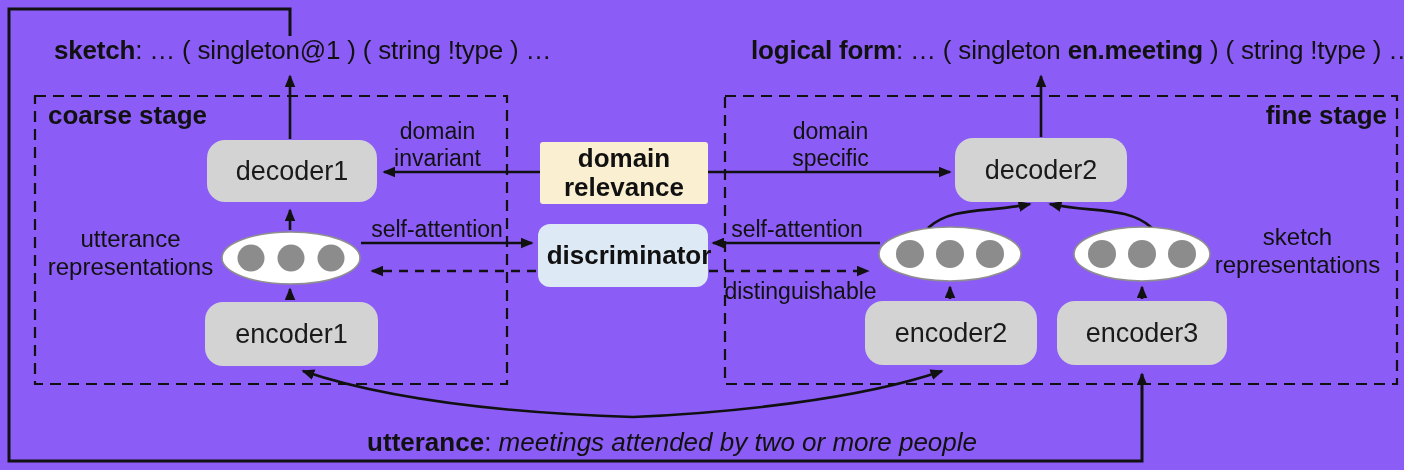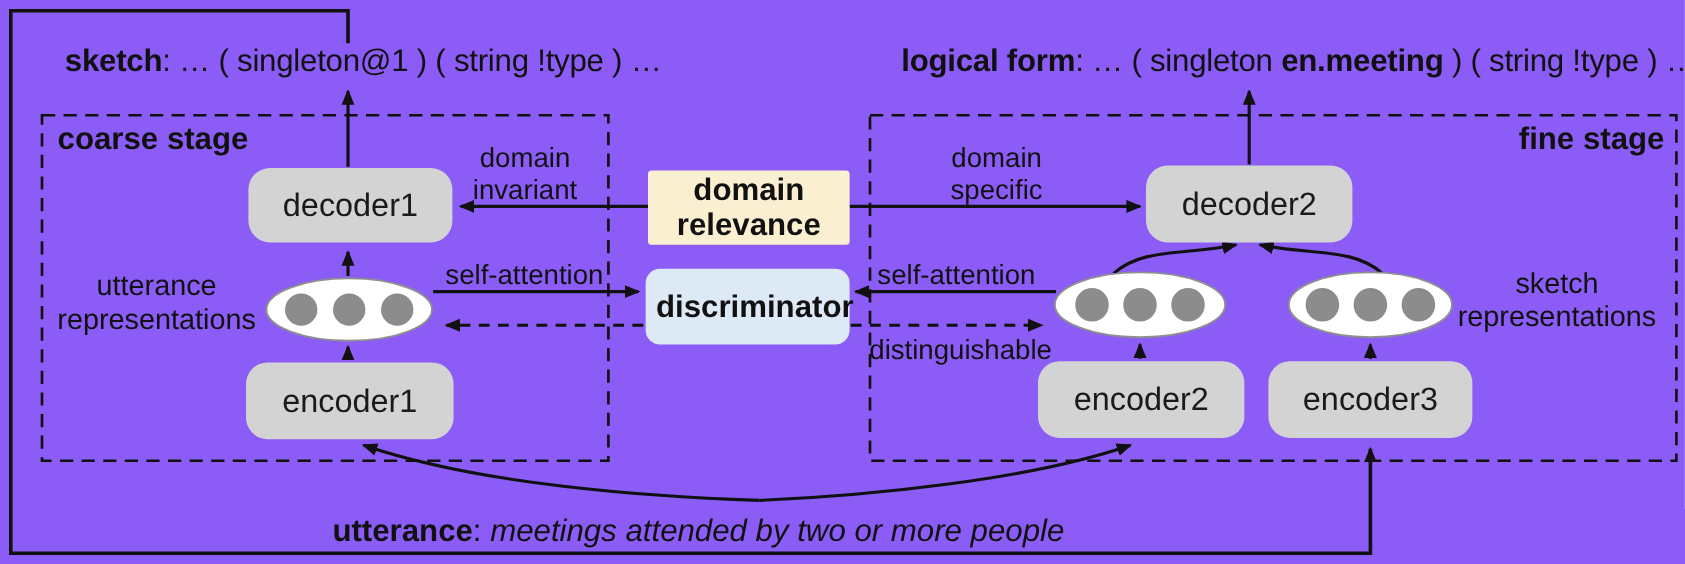--- a/index.html
+++ b/index.html
@@ -30,21 +30,21 @@
     background:var(--discriminator-bg);
     border-radius:12px;
     display:flex;align-items:center;justify-content:center;
     font-size:26px;font-weight:bold;color:#111;padding-left:12px;
   }
   .formula{font-size:26px;white-space:nowrap;letter-spacing:-0.2px}
   .formula .b{font-weight:bold}
   .stage-title{font-size:26px;font-weight:bold;position:absolute}
   .edge-label{font-size:23px;text-align:center;line-height:1.18;color:#111}
   .repr-label{font-size:24px;text-align:center;line-height:1.15;color:#111}
-  .utterance-line{font-size:26px;text-align:left;white-space:nowrap}
+  .utterance-line{font-size:26px;text-align:right;white-space:nowrap}
   .utterance-line .b{font-weight:bold}
   .utterance-line .it{font-style:italic}
 </style>
 </head>
 <body>
 
 <div class="stage-wrap">
 
   <svg class="wires" width="1404" height="470" viewBox="0 0 1404 470">
     <defs>

